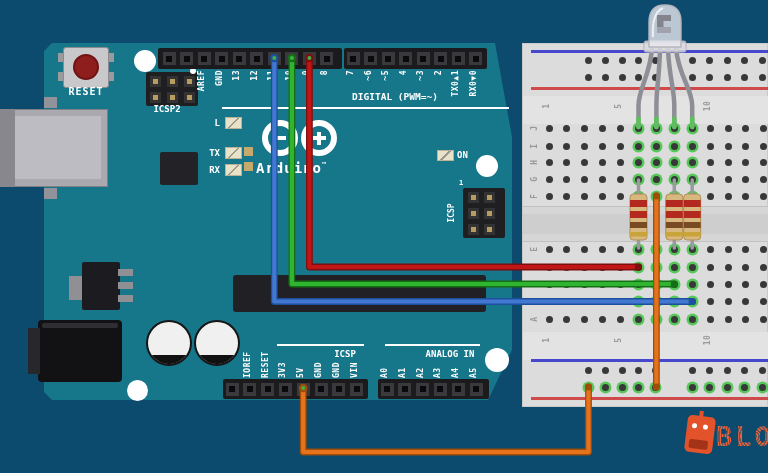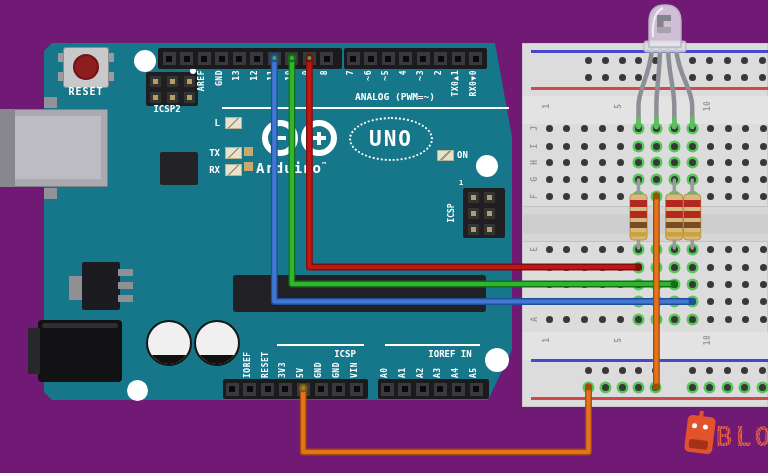--- a/index.html
+++ b/index.html
@@ -1,16 +1,16 @@
 <!DOCTYPE html>
 <html><head>
 <meta charset="utf-8">
 <style>
   html,body{margin:0;padding:0;background:#fff;}
-  #stage{position:relative;width:768px;height:473px;overflow:hidden;background:#701a75;
+  #stage{position:relative;width:768px;height:473px;overflow:hidden;background:#0c4a6e;
          font-family:"DejaVu Sans Mono",monospace;}
   .a{position:absolute;box-sizing:border-box;}
   .mono{font-family:"DejaVu Sans Mono",monospace;font-weight:bold;}
   .sans{font-family:"Liberation Sans","DejaVu Sans",sans-serif;}
   #board-bg{left:44px;top:43px;width:468px;height:357px;background:#16768a;
     clip-path:polygon(8px 0,451px 0,468px 94px,468px 307px,444px 357px,8px 357px,0 349px,0 8px);}
   #bb-bg{left:522px;top:43px;width:246px;height:364px;background:#dcdcdc;border:1px solid #c9c9c9;}
   .bb-band{background:#e3e3e3;}
   .wline{background:#ffffff;}
   .lbl{color:#fff;font-weight:bold;font-family:"DejaVu Sans Mono",monospace;}
@@ -84,25 +84,25 @@
 
   <div class="a" style="left:146px;top:72px;width:52px;height:34px;background:#1f1f22;border-radius:2px;"></div>
   <div class="a" style="left:190px;top:68px;width:6px;height:6px;border-radius:50%;background:#fff;"></div>
   <div class="a lbl" style="left:135px;top:104px;width:64px;text-align:center;font-size:9px;">ICSP2</div>
 
   <div class="a" style="left:463px;top:188px;width:42px;height:50px;background:#1f1f22;border-radius:2px;"></div>
   <div class="a lbl" style="left:430px;top:206px;width:44px;height:14px;line-height:14px;text-align:center;font-size:8px;transform:rotate(-90deg);">ICSP</div>
   <div class="a lbl" style="left:459px;top:179px;width:8px;font-size:7px;">1</div>
 
   <div class="a wline" style="left:222px;top:107px;width:287px;height:2px;"></div>
-  <div class="a lbl" style="left:330px;top:91px;width:130px;text-align:center;font-size:9.5px;">ANALOG (PWM=~)</div>
+  <div class="a lbl" style="left:330px;top:91px;width:130px;text-align:center;font-size:9.5px;">DIGITAL (PWM=~)</div>
   <div class="a wline" style="left:277px;top:344px;width:87px;height:2px;"></div>
   <div class="a lbl" style="left:300px;top:349px;width:90px;text-align:center;font-size:9px;">ICSP</div>
   <div class="a wline" style="left:385px;top:344px;width:95px;height:2px;"></div>
-  <div class="a lbl" style="left:405px;top:349px;width:90px;text-align:center;font-size:9px;">IOREF IN</div>
+  <div class="a lbl" style="left:405px;top:349px;width:90px;text-align:center;font-size:9px;">ANALOG IN</div>
 
   <div class="a lbl" style="left:206px;top:118px;width:14px;text-align:right;font-size:9px;">L</div>
   <div class="a ledrect" style="left:225px;top:117px;width:17px;height:12px;"></div>
   <div class="a lbl" style="left:198px;top:148px;width:22px;text-align:right;font-size:9px;">TX</div>
   <div class="a ledrect" style="left:225px;top:147px;width:17px;height:12px;"></div>
   <div class="a lbl" style="left:198px;top:165px;width:22px;text-align:right;font-size:9px;">RX</div>
   <div class="a ledrect" style="left:225px;top:164px;width:17px;height:12px;"></div>
   <div class="a ledrect" style="left:437px;top:150px;width:17px;height:11px;"></div>
   <div class="a lbl" style="left:457px;top:150px;width:22px;font-size:9px;">ON</div>
   <div class="a" style="left:244px;top:147px;width:9px;height:9px;background:#c6a96b;"></div>
@@ -112,23 +112,20 @@
     <div style="width:12px;height:4px;background:#fff;"></div>
   </div>
   <div class="a ring" style="left:301px;top:120px;width:36px;height:36px;">
     <div style="position:relative;width:13px;height:13px;">
       <div style="position:absolute;left:0;top:4.5px;width:13px;height:4px;background:#fff;"></div>
       <div style="position:absolute;left:4.5px;top:0;width:4px;height:13px;background:#fff;"></div>
     </div>
   </div>
   <div class="a lbl sans" style="left:256px;top:160px;width:110px;font-size:14px;letter-spacing:1px;">
     <span>Arduino</span><sup style="font-size:7px;">™</sup>
-  </div>
-  <div id="uno-oval" class="a mono" style="left:349px;top:117px;width:84px;height:44px;">
-    <span>UNO</span>
   </div>
 
   <div id="gen" class="a" style="left:0;top:0;width:768px;height:473px;">
       <div class="a" style="left: 158px; top: 48px; width: 184px; height: 21px; background: rgb(27, 27, 30); border-radius: 2px;"></div>
       <div class="a" style="left: 344px; top: 48px; width: 143px; height: 21px; background: rgb(27, 27, 30); border-radius: 2px;"></div>
       <div class="a" style="left: 223px; top: 379px; width: 145px; height: 20px; background: rgb(27, 27, 30); border-radius: 2px;"></div>
       <div class="a" style="left: 378px; top: 379px; width: 111px; height: 20px; background: rgb(27, 27, 30); border-radius: 2px;"></div>
       <div class="a" style="left: 162.5px; top: 52px; width: 13px; height: 13px; background: rgb(58, 58, 62);"></div>
       <div class="a" style="left: 166px; top: 55.5px; width: 6px; height: 6px; background: rgb(10, 10, 10);"></div>
       <div class="a" style="left: 180.05px; top: 52px; width: 13px; height: 13px; background: rgb(58, 58, 62);"></div>

